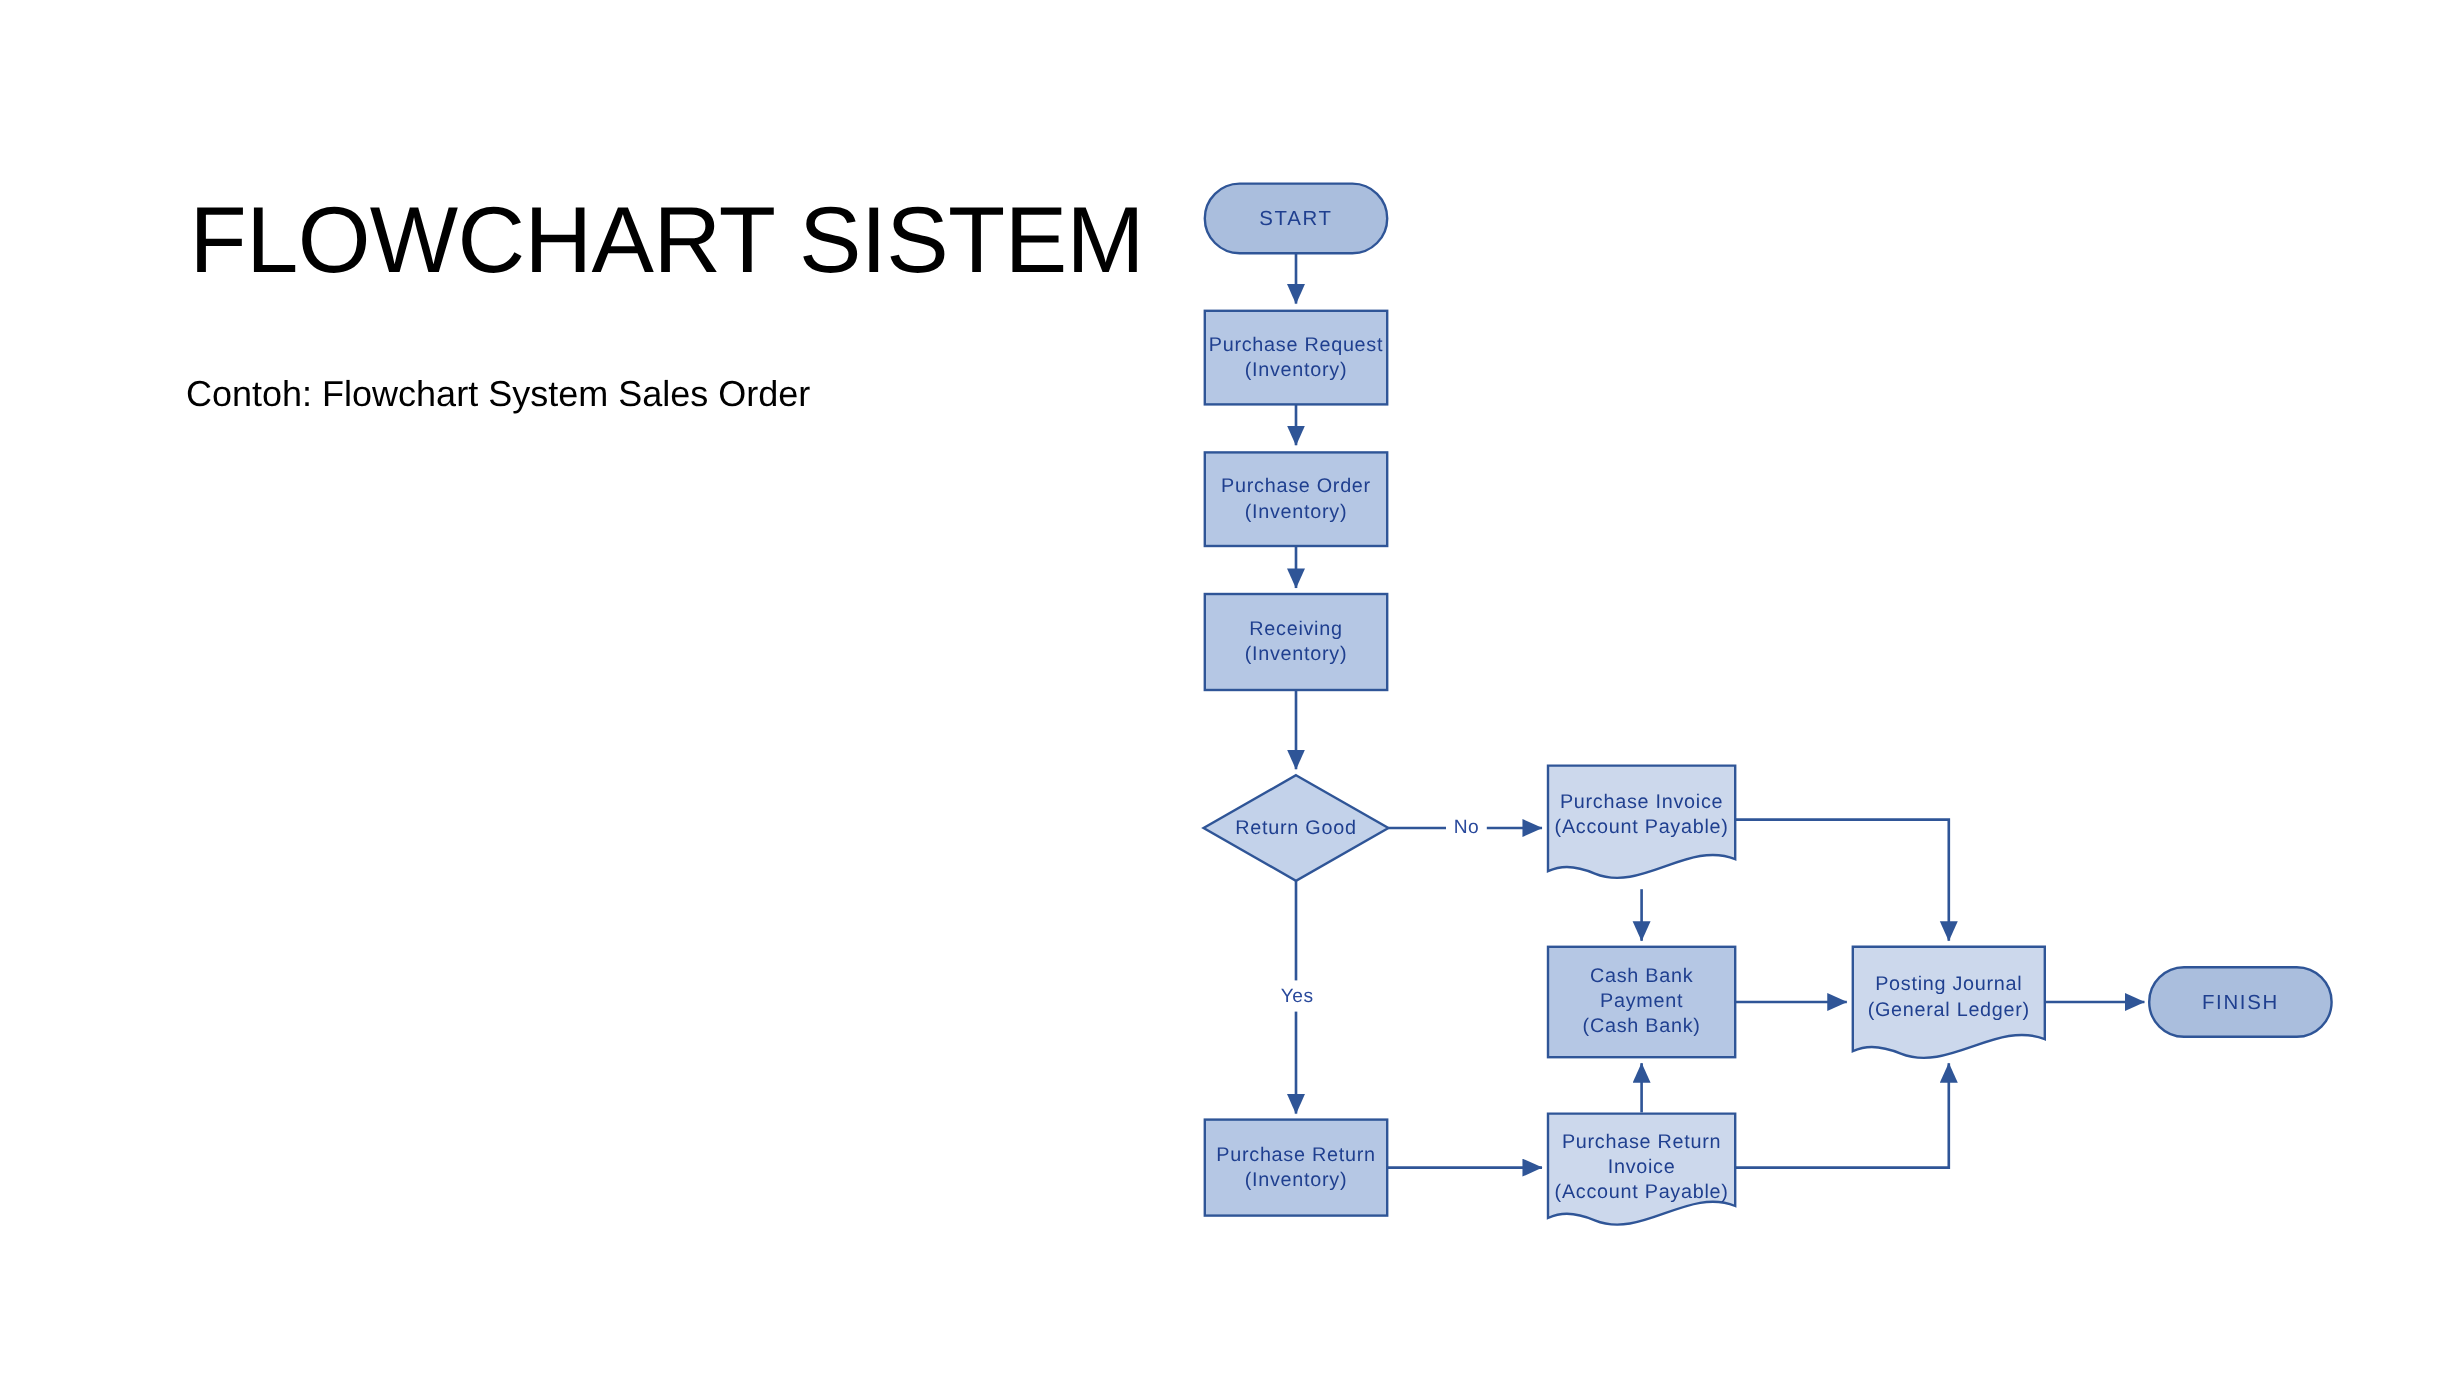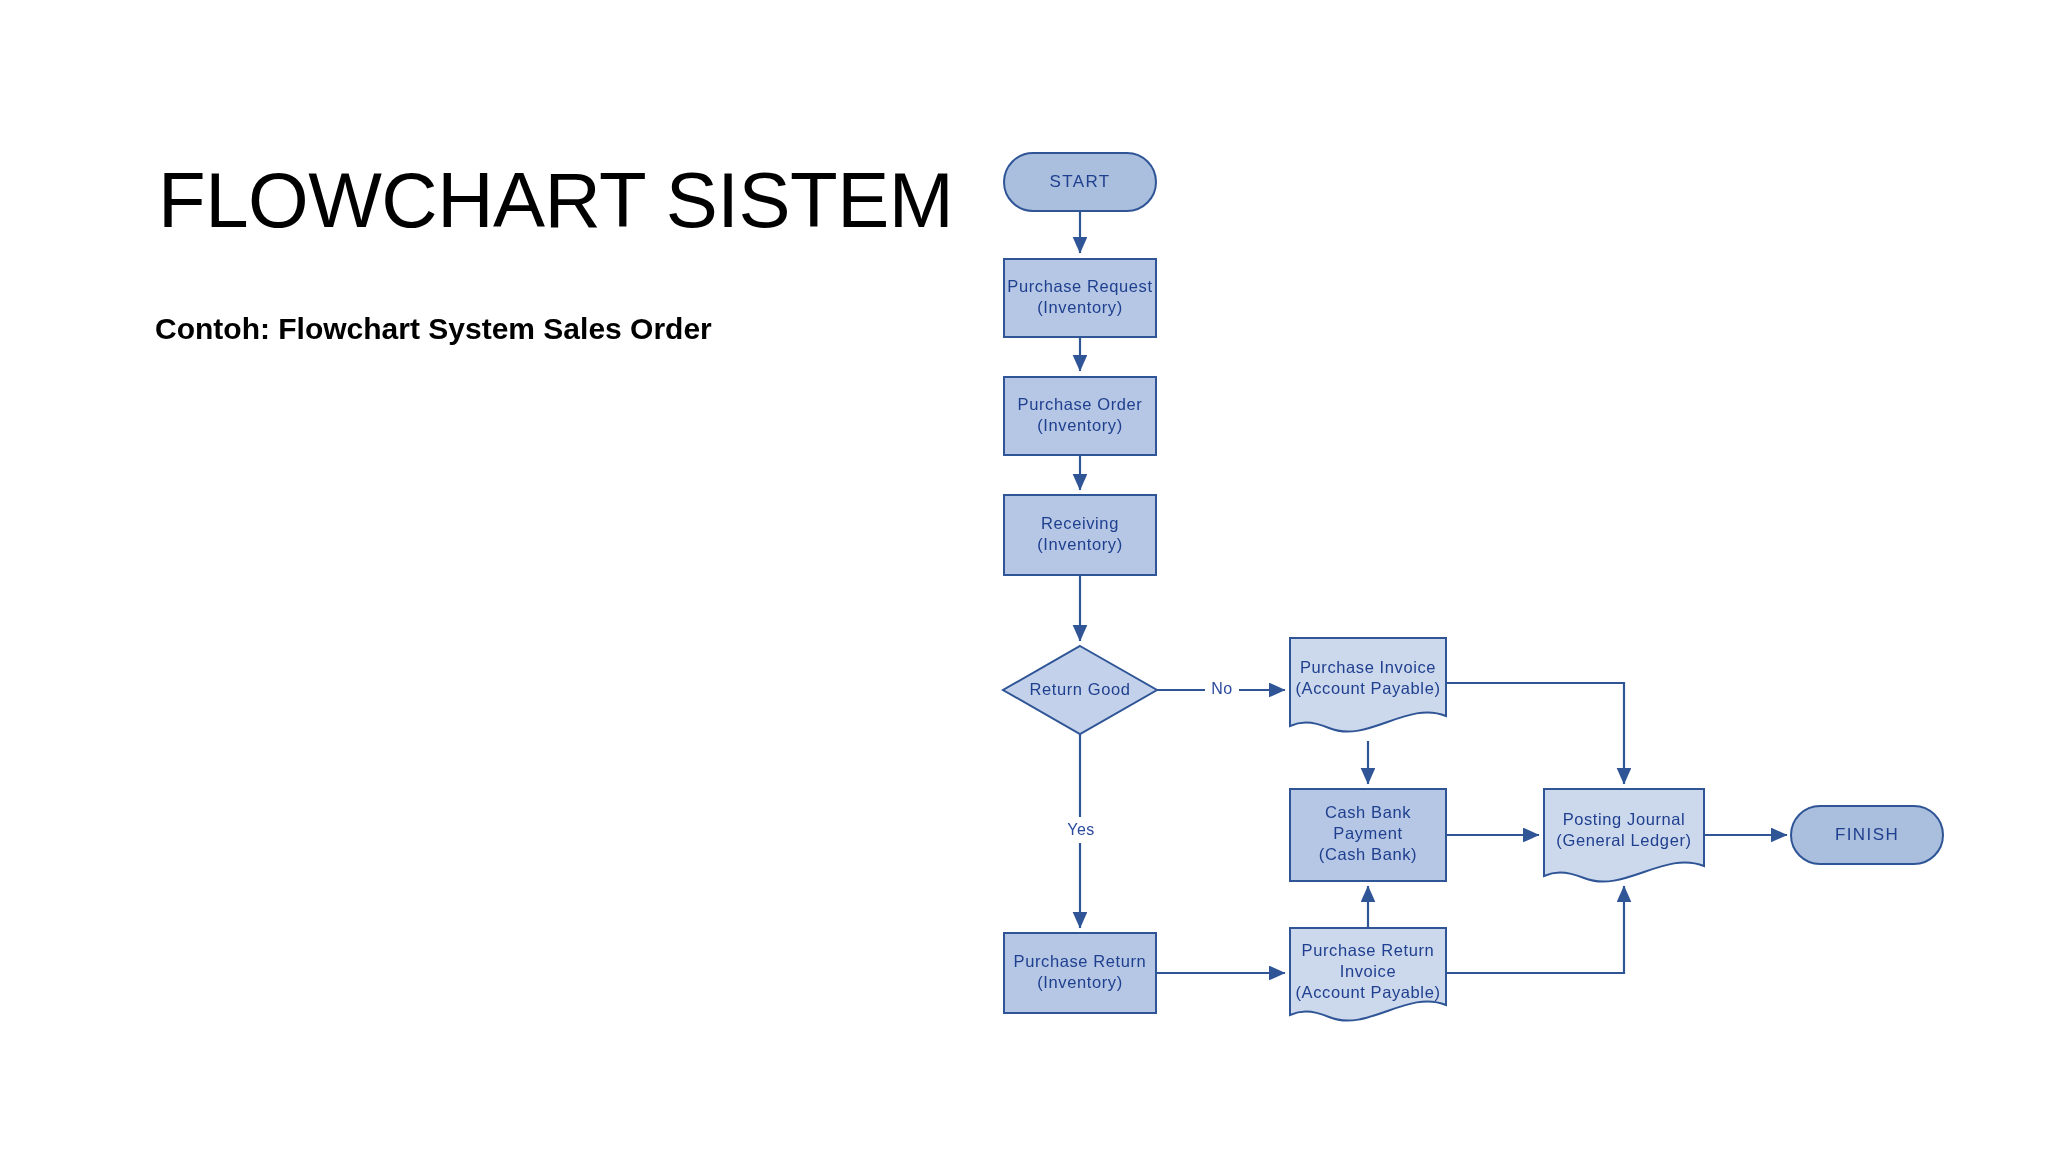--- a/index.html
+++ b/index.html
@@ -25,21 +25,21 @@
     letter-spacing: -0.5px;
     white-space: nowrap;
     line-height: 1.05;
     margin-top: 48px;
   }
   #subtitle {
     position: absolute;
     left: 155px;
     top: 312px;
     font-size: 30px;
-    font-weight: 700;
+    font-weight: 400;
     color: #000000;
     white-space: nowrap;
     text-align: center;
   }
   #flow {
     position: absolute;
     left: 0;
     top: 0;
     width: 2048px;
     height: 1152px;

